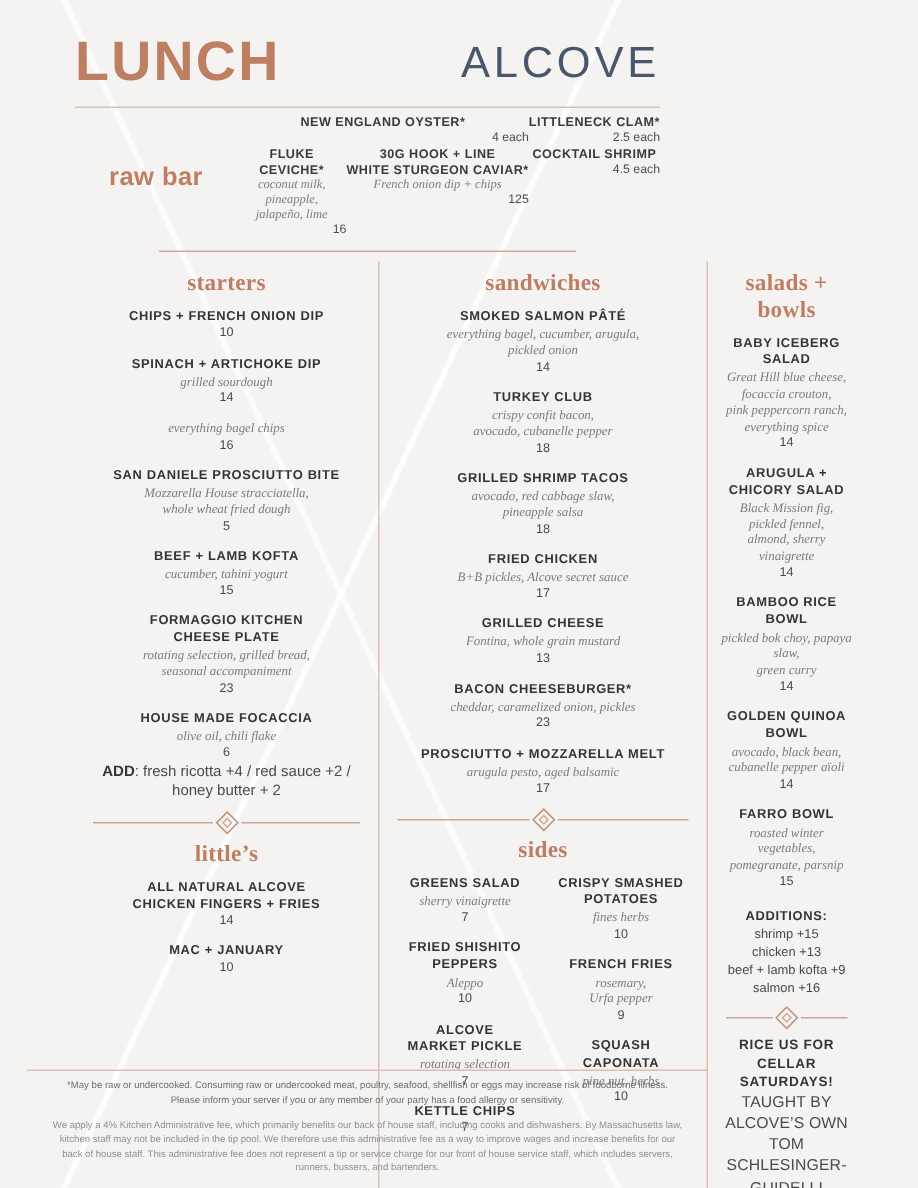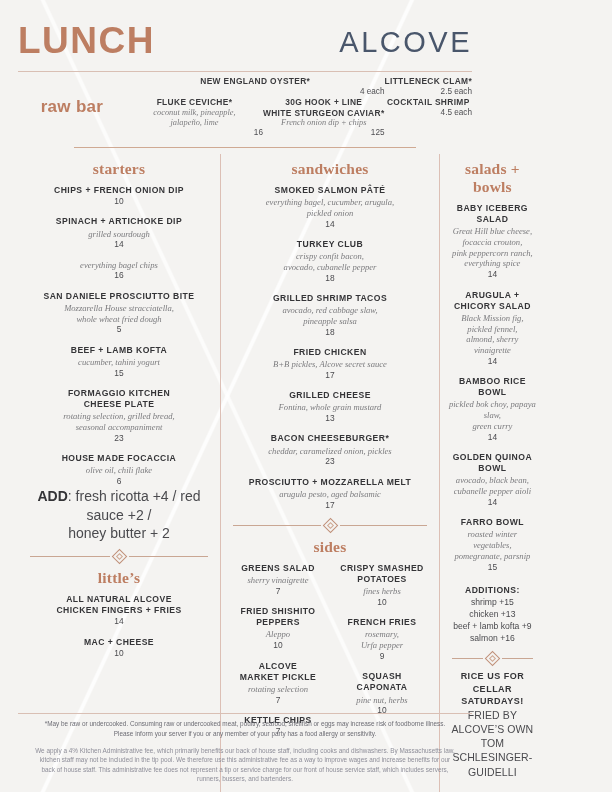--- a/index.html
+++ b/index.html
@@ -14,21 +14,21 @@
     position: relative;
   }
   .page {
     position: relative;
     width: 490px; height: 792px;
     box-sizing: border-box;
     background:
       linear-gradient(115deg, rgba(255,255,255,0) 47.6%, rgba(255,255,255,0.85) 47.8%, rgba(255,255,255,0.85) 48.1%, rgba(255,255,255,0) 48.3%),
       linear-gradient(65deg, rgba(255,255,255,0) 47.6%, rgba(255,255,255,0.75) 47.8%, rgba(255,255,255,0.75) 48.1%, rgba(255,255,255,0) 48.3%),
       #f4f3f1;
-    padding: 0 2px;
+    padding: 0 34px;
   }
   
   .header {
     display: flex;
     align-items: flex-end;
     justify-content: space-between;
     padding: 22px 16px 4px 16px;
   }
   .lunch-title {
     font-size: 37px;
@@ -141,21 +141,21 @@
     color: #7b7b7e;
     line-height: 1.25;
     margin-top: 1px;
   }
   .item-price {
     font-size: 8.4px;
     color: #4a4a4e;
     line-height: 1.35;
   }
   .item-add {
-    font-size: 14px;
+    font-size: 10px;
     color: #4a4a4e;
     line-height: 1.3;
     margin-top: 0px;
   }
   .item-add b { font-weight: 700; color: #343437; }
   
   .additions { text-align: center; margin-top: 12px; margin-bottom: 6px; }
   .additions-title {
     font-size: 8.6px; font-weight: 700; letter-spacing: 0.45px;
     color: #343437; margin-bottom: 1px;
@@ -307,21 +307,21 @@
         <span class="diamond"></span>
         <span class="dline"></span>
       </div>
 
       <div class="sec-title">little’s</div>
       <div class="item">
         <div class="item-name">ALL NATURAL ALCOVE<br>CHICKEN FINGERS + FRIES</div>
         <div class="item-price">14</div>
       </div>
       <div class="item">
-        <div class="item-name">MAC + CHEESE</div>
+        <div class="item-name">MAC + JANUARY</div>
         <div class="item-price">10</div>
       </div>
     </div>
 
     <div class="col col-sandwiches">
       <div class="sec-title">sandwiches</div>
 
       <div class="item">
         <div class="item-name">SMOKED SALMON PÂTÉ</div>
         <div class="item-desc">everything bagel, cucumber, arugula,<br>pickled onion</div>
@@ -446,21 +446,21 @@
 
       <div class="divider">
         <span class="dline"></span>
         <span class="diamond"></span>
         <span class="dline"></span>
       </div>
 
       <div class="event">
         <div class="ev-strong">RICE US FOR</div>
         <div class="ev-strong">CELLAR SATURDAYS!</div>
-        <div class="ev-plain">FRIED BY ALCOVE’S OWN</div>
+        <div class="ev-plain">TAUGHT BY ALCOVE’S OWN</div>
         <div class="ev-plain">TOM SCHLESINGER-GUIDELLI</div>
         <div class="ev-gap"></div>
         <div class="ev-accent">JANUARY 20TH: CHAMPAGNE</div>
         <div class="ev-accent">JANUARY 27TH: BORDEAUX</div>
         <div class="ev-price">$115 PER CLASS</div>
         <div class="ev-note">5pm start time with weekly regional wine focus of 4<br>wines + snacks</div>
       </div>
 
     </div>
   </div>

